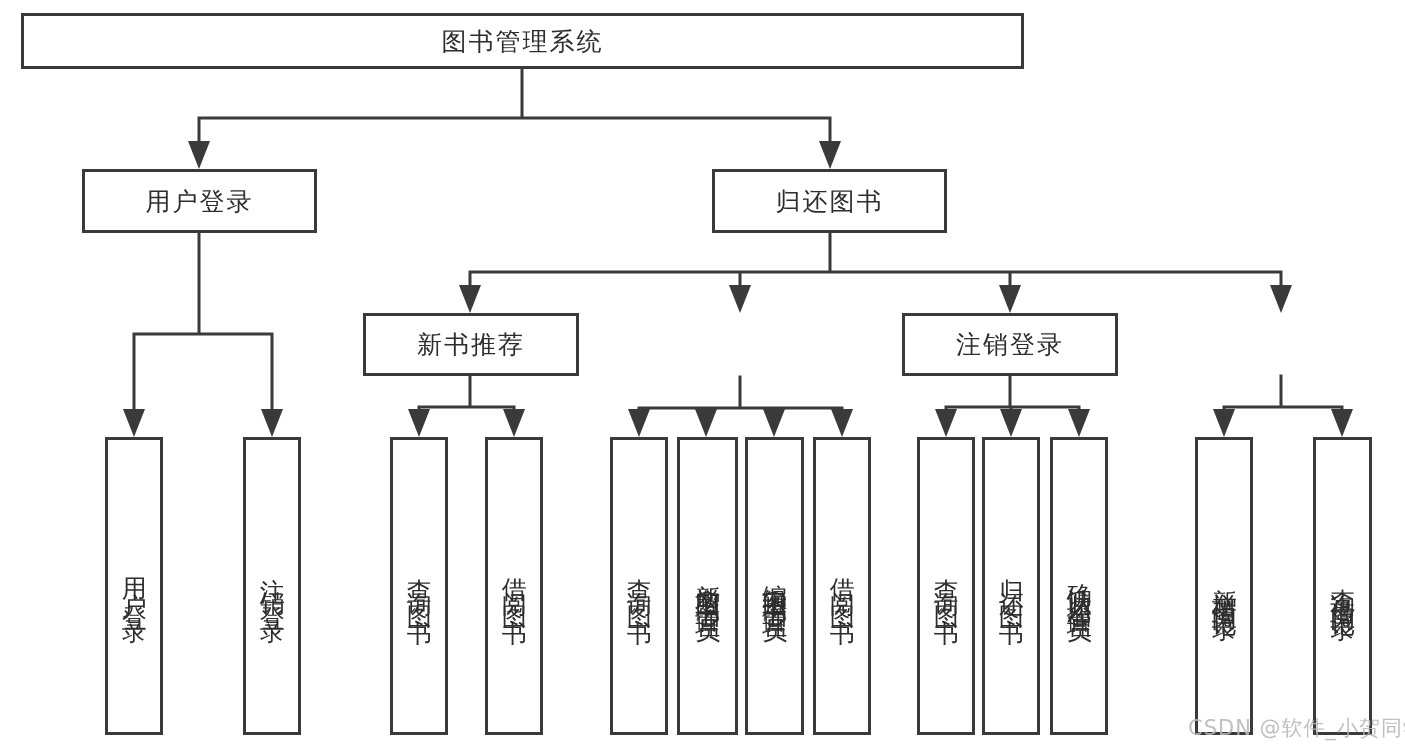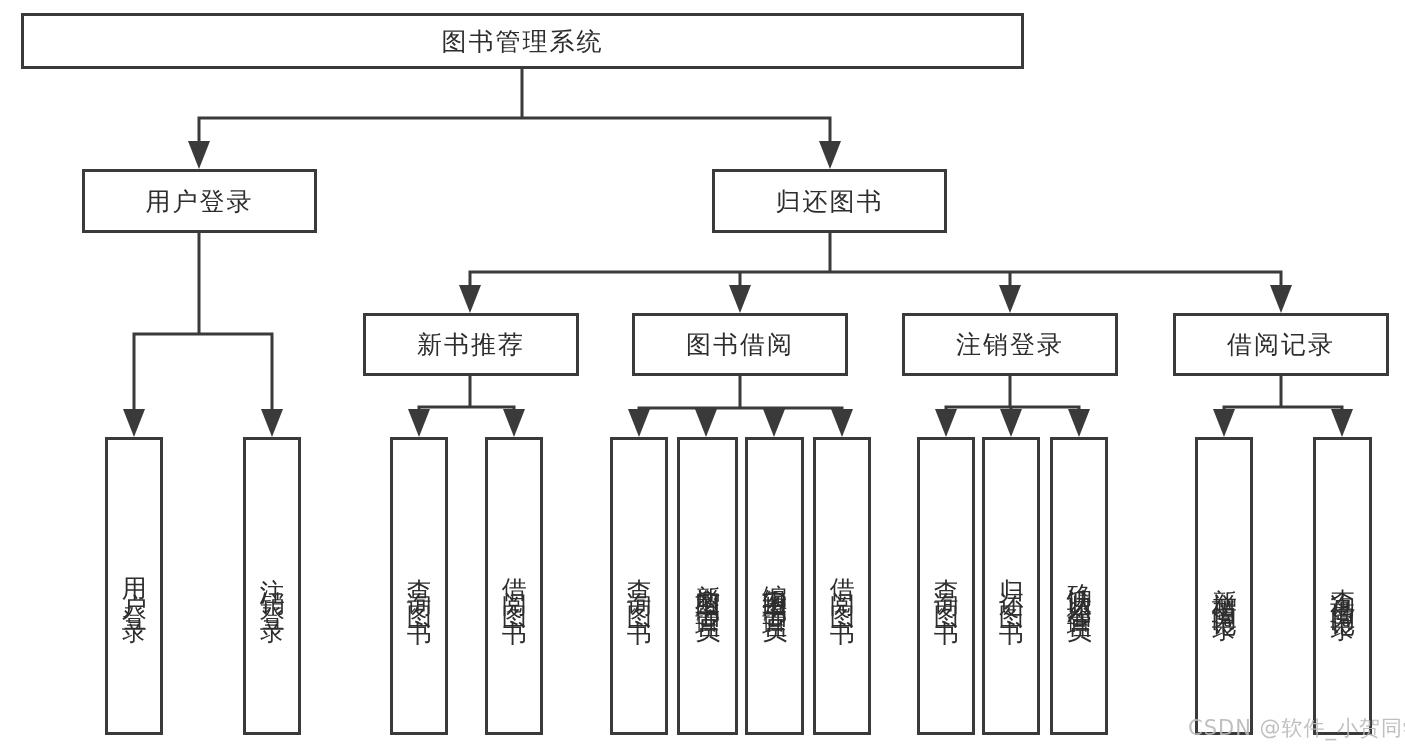--- a/index.html
+++ b/index.html
@@ -118,28 +118,22 @@
   <div class="box lv2" style="left:82px">
     <span class="hlabel">用户登录</span>
   </div>
   <div class="box lv2" style="left:712px">
     <span class="hlabel">归还图书</span>
   </div>
 
   <div class="box lv3" style="left:363px">
     <span class="hlabel">新书推荐</span>
   </div>
-  <div class="box lv3" style="left:632px">
-    <span class="hlabel">图书借阅</span>
-  </div>
   <div class="box lv3" style="left:902px">
     <span class="hlabel">注销登录</span>
-  </div>
-  <div class="box lv3" style="left:1173px">
-    <span class="hlabel">借阅记录</span>
   </div>
 
   <div class="box leaf" style="left:105px">
     <span class="vlabel" style="letter-spacing: 14px;">用户登录</span>
   </div>
   <div class="box leaf" style="left:243px">
     <span class="vlabel" style="letter-spacing: 14px;">注销登录</span>
   </div>
   <div class="box leaf" style="left:390px">
     <span class="vlabel" style="letter-spacing: 14px;">查询图书</span>

